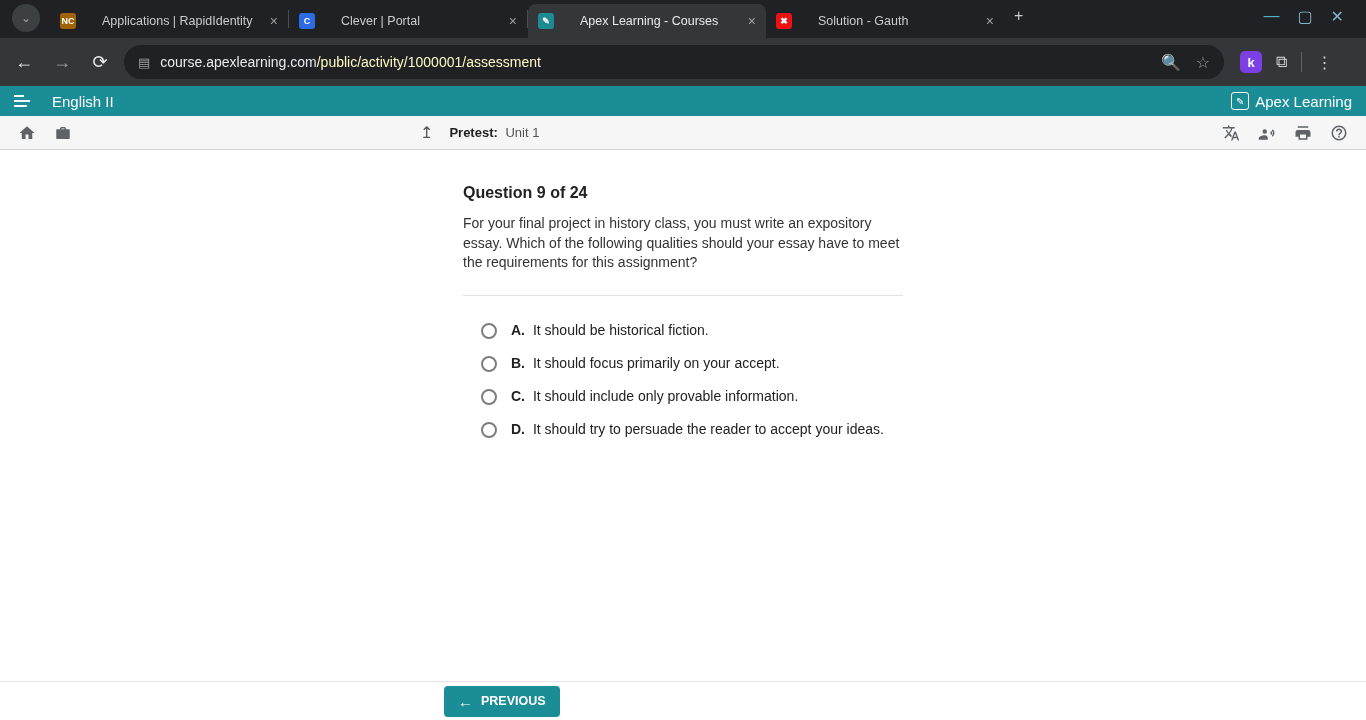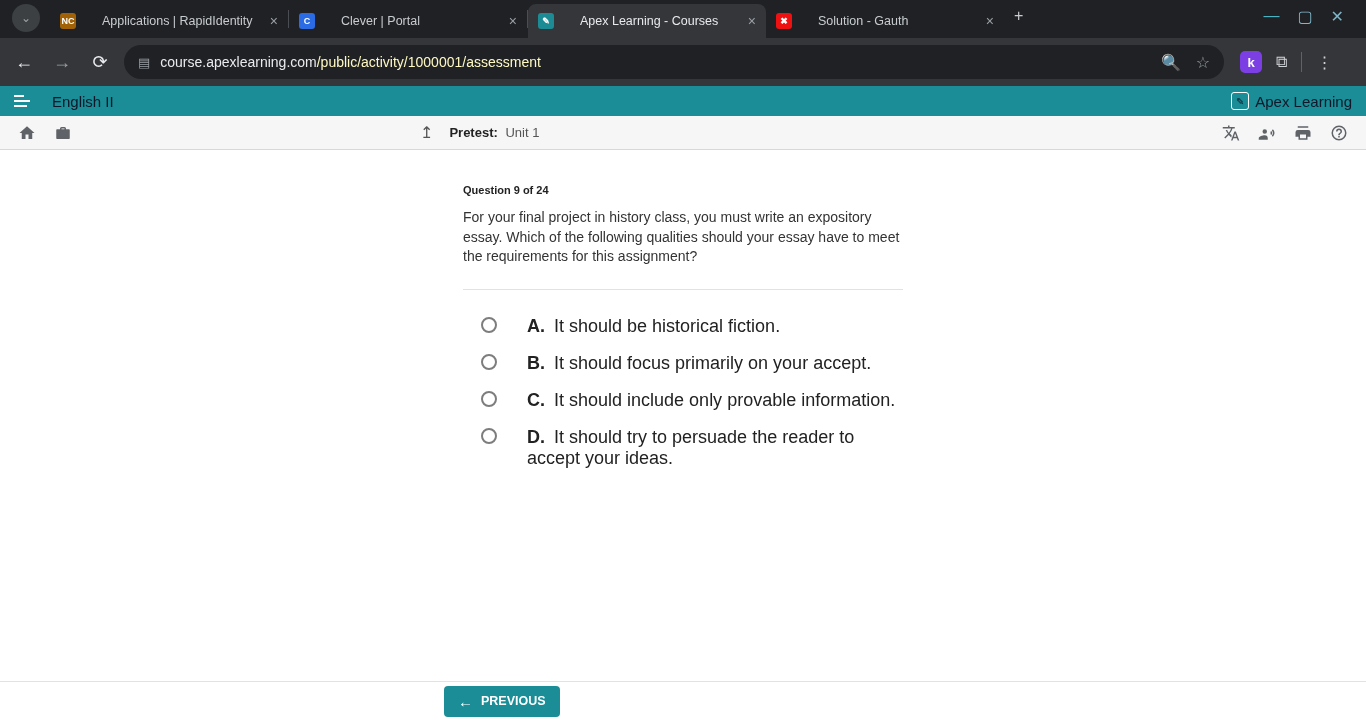--- a/index.html
+++ b/index.html
@@ -29,43 +29,43 @@
   .omnibox { flex:1; height:34px; background:#202124; border-radius:17px; display:flex; align-items:center; padding:0 14px; color:#9aa0a6; font-size:14px; gap:10px; max-width:1100px;}
   .omnibox .lock { font-size:13px; color:#9aa0a6;}
   .url-host { color:#e8eaed;}
   .url-path { color:#fef9c3;}
   .omni-right { margin-left:auto; display:flex; gap:14px; color:#9aa0a6; font-size:16px; align-items:center;}
   .ext-area { display:flex; gap:14px; align-items:center; color:#cfd2d6; font-size:16px; padding:0 6px;}
   .kbadge { width:22px; height:22px; background:#7b3fe4; color:#fff; font-weight:bold; border-radius:5px; display:flex; align-items:center; justify-content:center; font-size:13px;}
   .ext-divider{ width:1px; height:20px; background:#5f6368;}
 
   
-  .app-header { height:30px; background:#1a8d96; color:#0f172a; display:flex; align-items:center; padding:0 14px; font-size:15px;}
+  .app-header { height:30px; background:#1a8d96; color:#ffffff; display:flex; align-items:center; padding:0 14px; font-size:15px;}
   .hamburger { margin-right:22px; display:flex; flex-direction:column; gap:3px;}
   .hamburger span{ display:block; width:16px; height:2px; background:#fff;}
   .hamburger span:nth-child(1){width:10px;}
   .hamburger span:nth-child(3){width:13px;}
   .app-logo { margin-left:auto; display:flex; align-items:center; gap:6px; font-size:15px;}
   .app-logo .mark{ width:18px; height:18px; border:1.5px solid #fff; border-radius:3px; display:flex; align-items:center; justify-content:center; font-size:10px;}
 
   
   .sub-bar { height:34px; border-bottom:1px solid #d8d8d8; background:#f6f6f6; display:flex; align-items:center; padding:0 18px; color:#555; font-size:13px;}
   .sub-icn { color:#5f6368; margin-right:18px; font-size:18px;}
   .sub-spacer { flex:0 0 330px;}
   .up-arrow { margin-right:16px; font-size:16px;}
   .pretest strong{ color:#222; font-weight:700; margin-right:4px;}
   .sub-right { margin-left:auto; display:flex; gap:18px; color:#5f6368; font-size:18px;}
 
   
   .content-wrap{ height:calc(720px - 38px - 48px - 30px - 34px - 39px); overflow:auto;}
   .question-area { width:440px; margin:34px auto 0 auto; color:#222;}
-  .q-heading{ font-size:11px; font-weight:700; margin-bottom:12px;}
+  .q-heading{ font-size:16px; font-weight:700; margin-bottom:12px;}
   .q-text{ font-size:14px; line-height:1.4; color:#333;}
   .q-divider{ border:none; border-top:1px solid #e2e2e2; margin:22px 0 18px 0;}
-  .option{ display:flex; align-items:flex-start; gap:30px; padding:8px 0 8px 18px; font-size:18px; cursor:pointer;}
+  .option{ display:flex; align-items:flex-start; gap:14px; padding:8px 0 8px 18px; font-size:14px; cursor:pointer;}
   .radio{ width:16px; height:16px; border:2px solid #7d7d7d; border-radius:50%; margin-top:1px; flex-shrink:0;}
   .opt-letter{ font-weight:700; margin-right:4px;}
   .submit-row{ display:flex; justify-content:flex-end; margin-top:34px;}
   .submit-btn{ background:#eee; color:#9e9e9e; font-size:13px; font-weight:600; letter-spacing:.3px; padding:9px 16px; border:none; border-radius:2px;}
 
   
   .footer{ height:39px; border-top:1px solid #e2e2e2; display:flex; align-items:center;}
   .prev-btn{ margin-left:444px; background:#1a8d96; color:#fff; border:none; border-radius:4px; padding:7px 14px; font-size:12.5px; font-weight:600; display:flex; align-items:center; gap:8px;}
   .prev-btn .arrow{ font-size:15px;}
 

